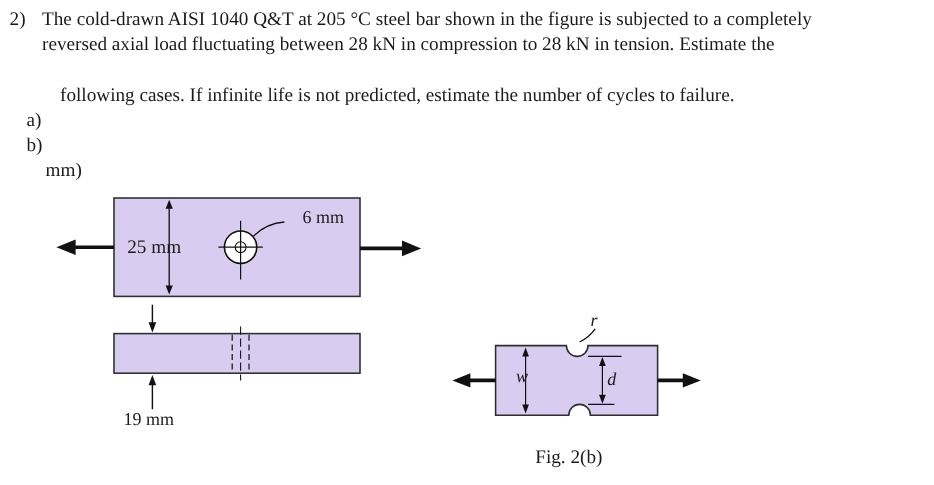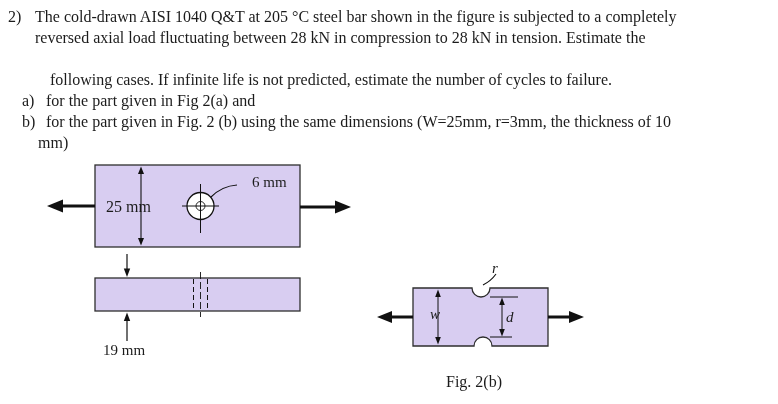--- a/index.html
+++ b/index.html
@@ -94,23 +94,21 @@
       <path d="M496,274 Q491,281 483,285" fill="none" stroke="#111" stroke-width="1.1"></path>
     </g>
   </svg>
 
   <span class="t" style="left:8px;  top:7px;">2)</span>
   <span class="t" style="left:35px; top:7px;">The cold-drawn AISI 1040 Q&amp;T at 205 °C  steel bar shown in the figure is subjected to a completely</span>
   <span class="t" style="left:35px; top:28px;">reversed axial load fluctuating between 28 kN in compression to 28 kN in tension. Estimate the</span>
   <span class="t" style="left:30px; top:70px;margin-left:20px;">following cases. If infinite life is not predicted, estimate the number of cycles to failure.</span>
 
   <span class="t" style="left:22px; top:91px;">a)</span>
-  <span class="t" style="left:46px; top:91px;">for the part given in Fig 2(a) and</span>
   <span class="t" style="left:22px; top:112px;">b)</span>
-  <span class="t" style="left:46px; top:112px;">for the part given in Fig. 2 (b) using the same dimensions (W=25mm, r=3mm, the thickness of 10</span>
   <span class="t" style="left:38px; top:133px;">mm)</span>
 
   <span class="t dim-small" style="left:106px; top:197px;">25 mm</span>
   <span class="t dim" style="left:252px; top:173px;">6 mm</span>
   <span class="t dim" style="left:103px; top:341px;">19 mm</span>
   <span class="t cap" style="left:167px; top:372px;margin-top:44px;">Fig. 2(a)</span>
 
   <span class="t it" style="left:430px; top:305px;">w</span>
   <span class="t it" style="left:506px; top:308px;">d</span>
   <span class="t it" style="left:492px; top:259px;">r</span>

